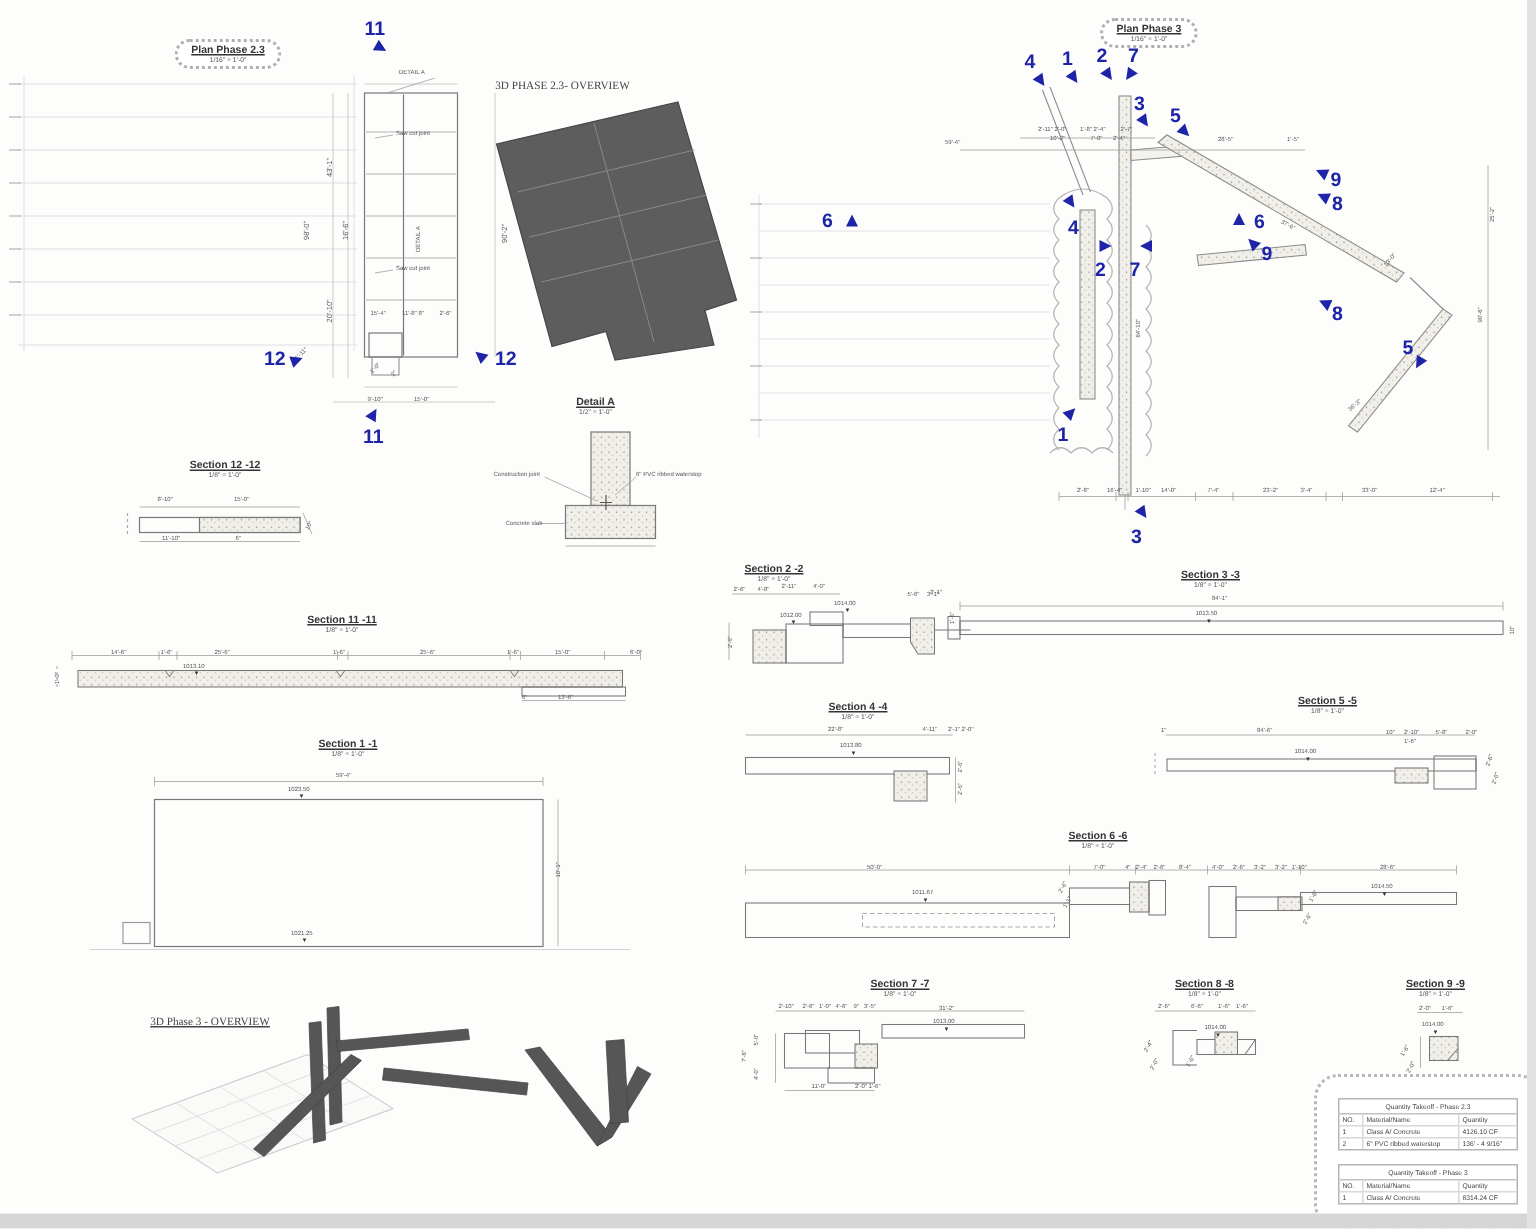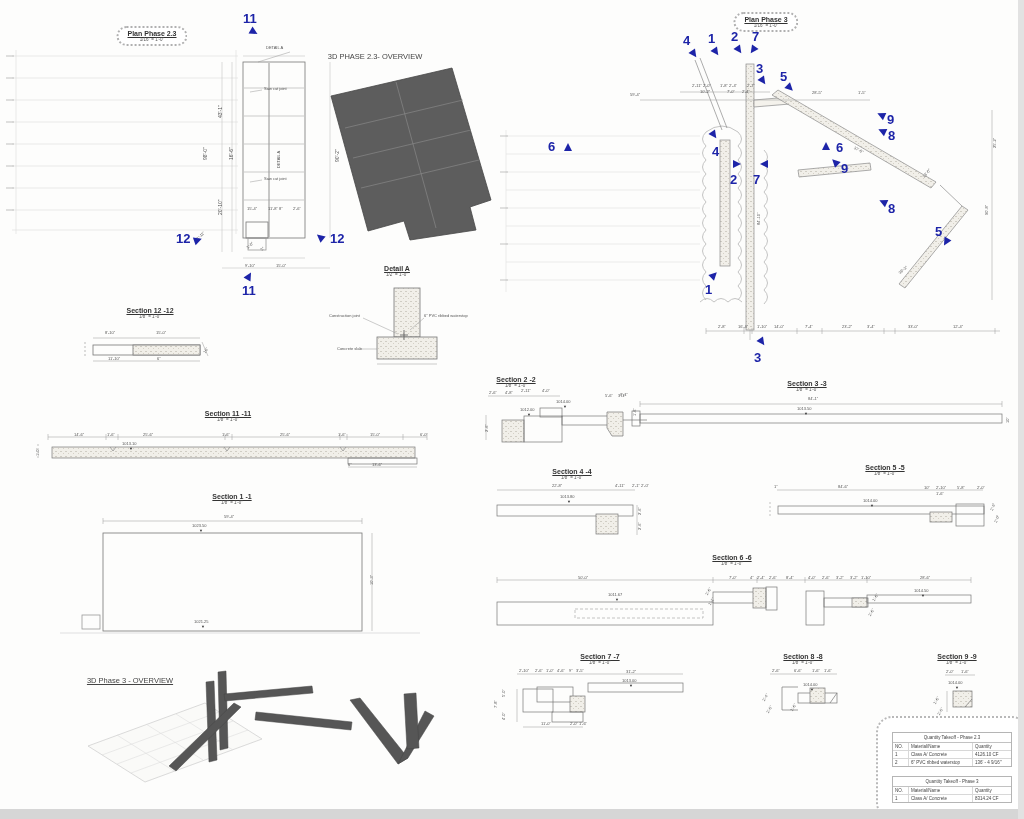--- a/index.html
+++ b/index.html
@@ -2,22 +2,22 @@
 <html><head>
 <meta charset="utf-8">
 <style>
   html,body{margin:0;padding:0;background:#e9e9e9;}
   #sheet{position:relative;width:1024px;height:819px;background:#fdfdfc;overflow:hidden;
          font-family:"Liberation Sans",sans-serif;}
   svg{position:absolute;left:0;top:0;}
   .stitle{position:absolute;transform:translateX(-50%);text-align:center;color:#333;z-index:5;white-space:nowrap;}
   .stitle .t{font-size:7px;font-weight:600;text-decoration:underline;}
   .stitle .sc{font-size:4.5px;color:#555;}
-  .btitle{position:absolute;transform:translateX(-50%);font-size:7.5px;color:#444;white-space:nowrap;z-index:5;}
-  .underl{text-decoration:underline;}
+  .btitle{position:absolute;transform:translateX(-50%);font-size:7.5px;color:#444;white-space:nowrap;z-index:5;font-family:Liberation Serif, serif;}
+  .underl{text-decoration:underline;margin-left:10px;}
   .cloud{position:absolute;transform:translateX(-50%);border:2px dotted #b0b0b0;border-radius:18px;
          padding:2px 9px;background:#fff;text-align:center;z-index:6;white-space:nowrap;}
   .cloud .t{font-size:7px;font-weight:600;text-decoration:underline;color:#333;}
   .cloud .sc{font-size:4.5px;color:#555;}
   .dim{position:absolute;font-size:5px;color:#555;white-space:nowrap;transform-origin:0 0;line-height:1;z-index:4;}
   .elmark{position:absolute;font-size:4px;color:#333;line-height:1;z-index:4;}
   .mnum{position:absolute;color:#1d24a8;font-size:13px;font-weight:bold;line-height:1;z-index:7;}
   .marrow{position:absolute;width:0;height:0;border-left:8px solid #1d24a8;
           border-top:4px solid transparent;border-bottom:4px solid transparent;z-index:7;}
   .watermark{position:absolute;left:413px;top:379px;font-size:45px;letter-spacing:-1px;z-index:8;line-height:1;}

